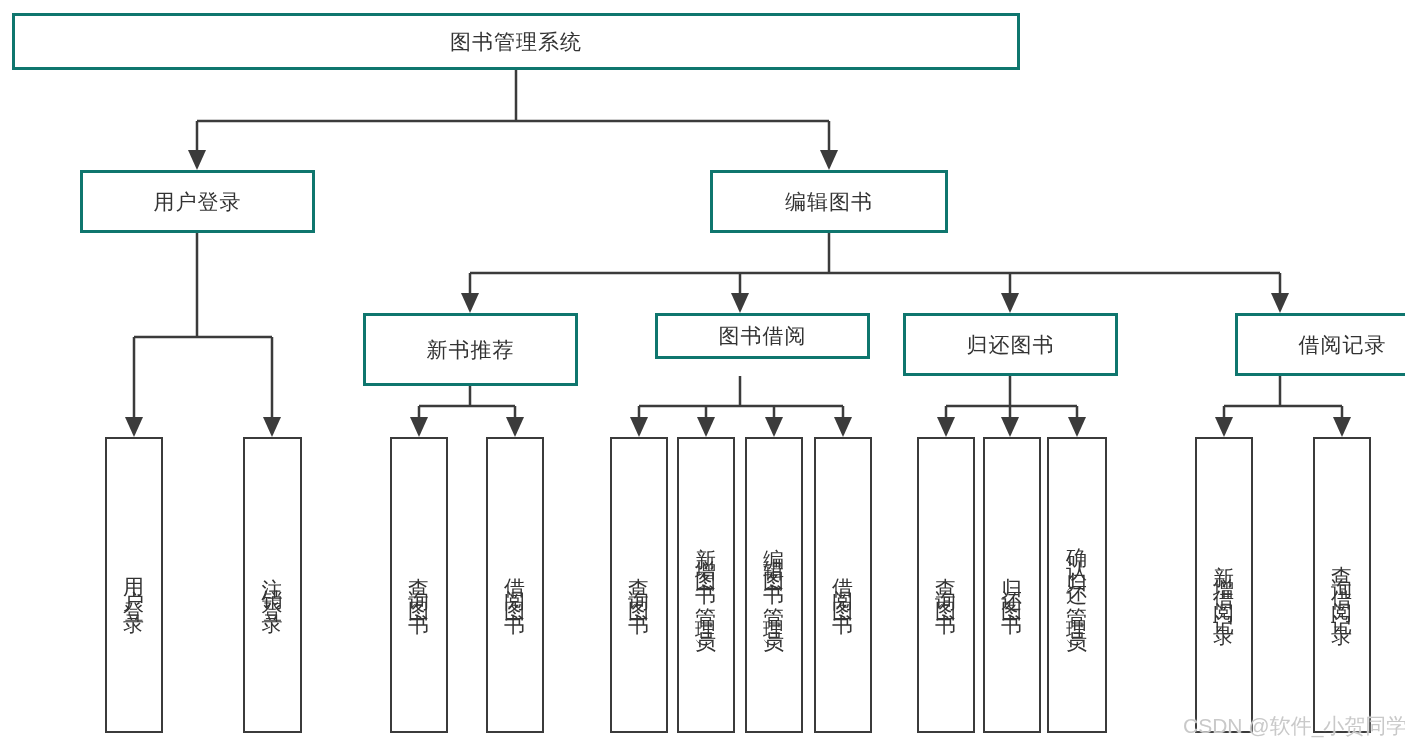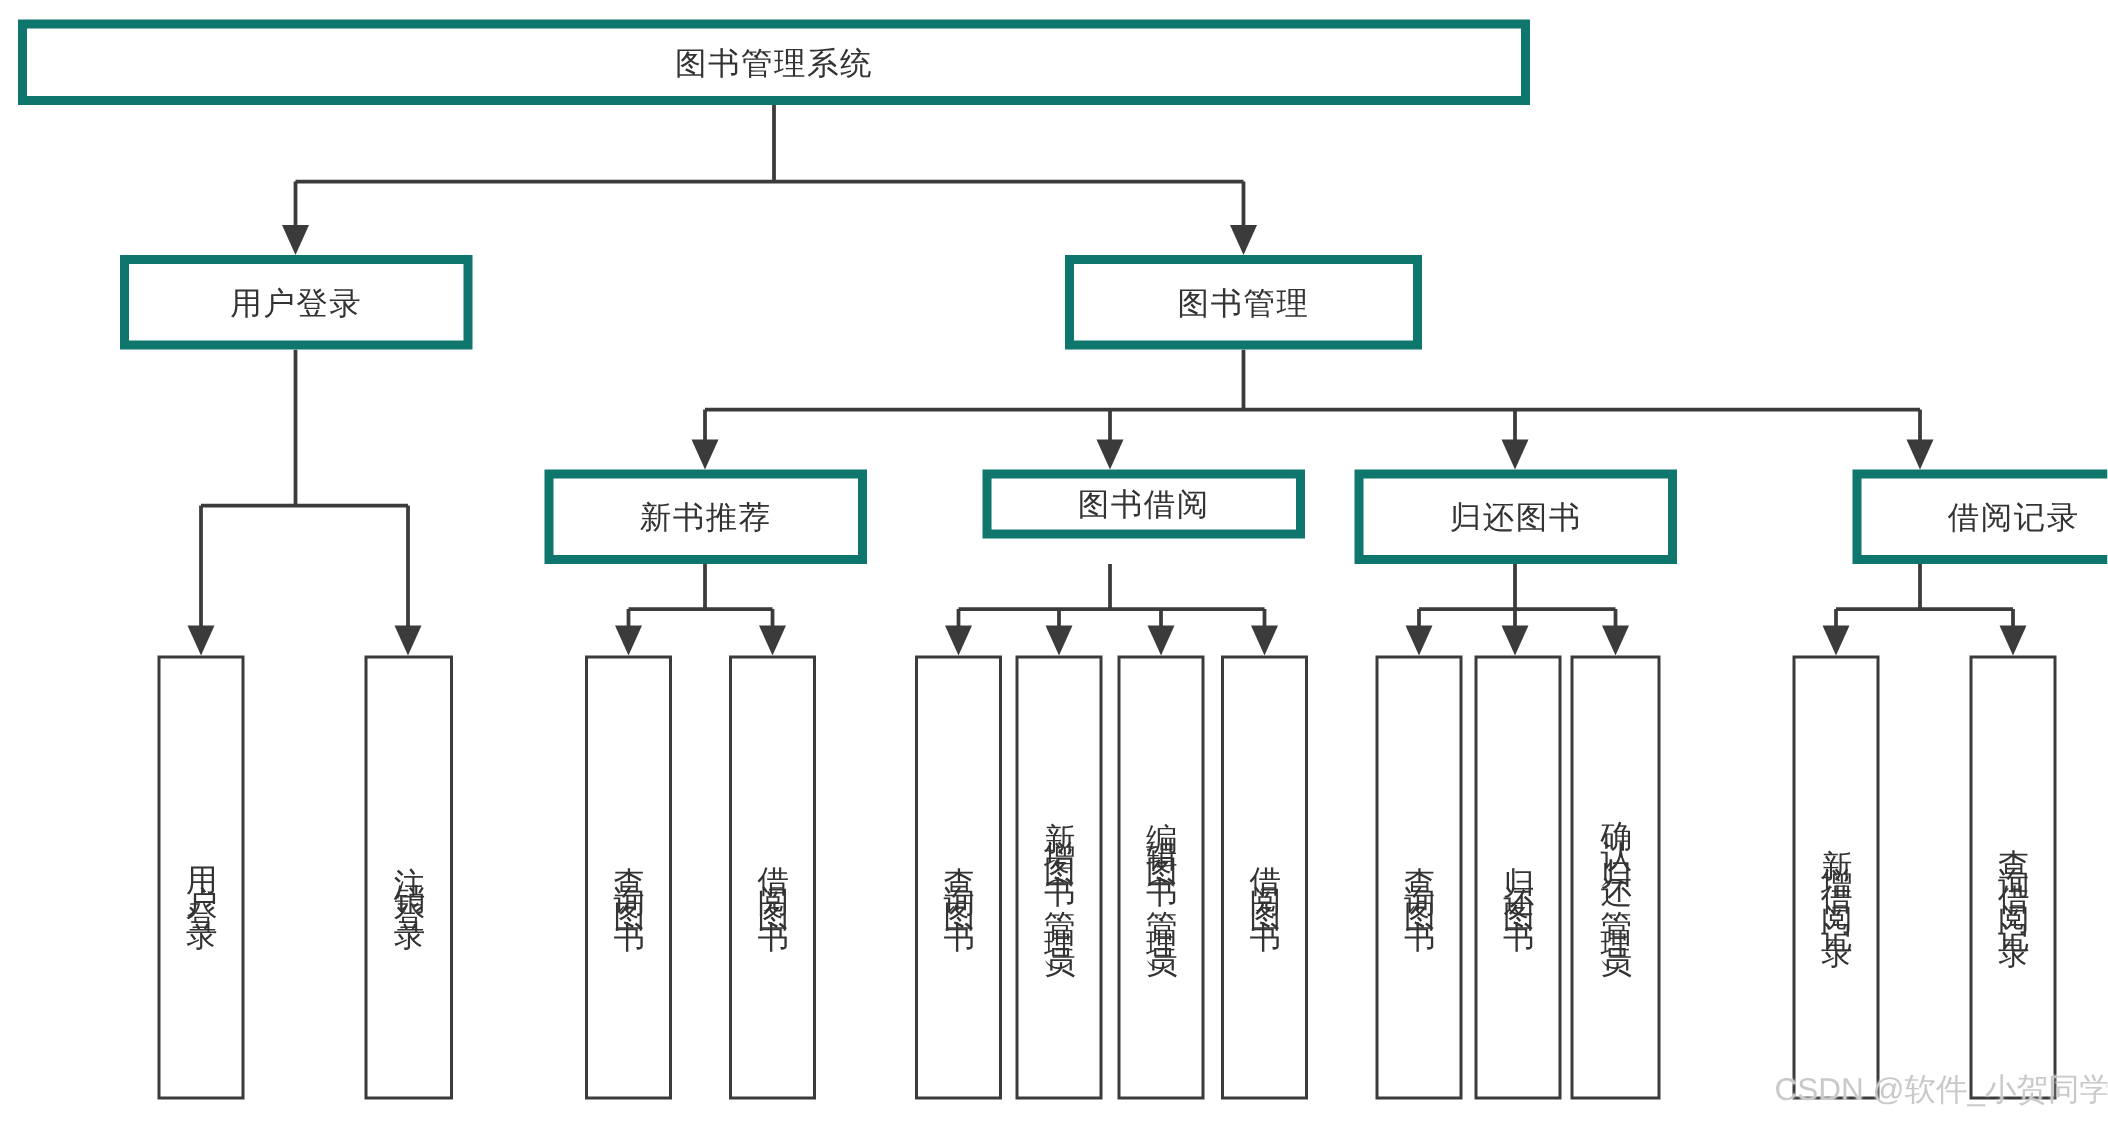--- a/index.html
+++ b/index.html
@@ -1,20 +1,20 @@
 <!DOCTYPE html>
 <html><head>
 <meta charset="utf-8">
 <style>
   html,body{margin:0;padding:0;background:#ffffff;}
   body{font-family:"Liberation Sans","DejaVu Sans",sans-serif;}
   #canvas{position:relative;width:1405px;height:747px;background:#ffffff;overflow:hidden;color:#333333;}
   .hnode{
     position:absolute;box-sizing:border-box;
-    border:6px solid #0f766e;background:#ffffff;
+    border:3px solid #0f766e;background:#ffffff;
     display:flex;align-items:center;justify-content:center;
     font-size:21px;letter-spacing:1px;white-space:nowrap;
   }
   .vnode{
     position:absolute;box-sizing:border-box;
     border:2px solid #3b3b3b;background:#ffffff;
     display:flex;align-items:center;justify-content:center;
     writing-mode:vertical-rl;text-orientation:mixed;
     font-size:21px;letter-spacing:12px;line-height:1;white-space:nowrap;
   }
@@ -86,23 +86,23 @@
       <polygon class="arrowhead" points="1001,417 1019,417 1010,437"></polygon>
       <polygon class="arrowhead" points="1068,417 1086,417 1077,437"></polygon>
       <polygon class="arrowhead" points="1215,417 1233,417 1224,437"></polygon>
       <polygon class="arrowhead" points="1333,417 1351,417 1342,437"></polygon>
     </g>
   </svg>
 
   <div class="hnode" style="left:12px;top:13px;width:1008px;height:57px;">图书管理系统</div>
 
   <div class="hnode" style="left:80px;top:170px;width:235px;height:63px;">用户登录</div>
-  <div class="hnode" style="left:710px;top:170px;width:238px;height:63px;">图书管理</div>
+  <div class="hnode" style="left:710px;top:170px;width:238px;height:63px;">编辑图书</div>
 
-  <div class="hnode" style="left:363px;top:313px;width:215px;height:63px;">新书推荐</div>
+  <div class="hnode" style="left:363px;top:313px;width:215px;height:73px;">新书推荐</div>
   <div class="hnode" style="left:633px;top:313px;width:215px;height:46px;margin-left:22px;">图书借阅</div>
   <div class="hnode" style="left:903px;top:313px;width:215px;height:63px;">归还图书</div>
   <div class="hnode" style="left:1235px;top:313px;width:215px;height:63px;">借阅记录</div>
 
   <div class="vnode" style="left:105px;top:437px;width:58px;height:296px;">用户登录</div>
   <div class="vnode" style="left:243px;top:437px;width:59px;height:296px;">注销登录</div>
 
   <div class="vnode" style="left:390px;top:437px;width:58px;height:296px;">查询图书</div>
   <div class="vnode" style="left:486px;top:437px;width:58px;height:296px;">借阅图书</div>
 

